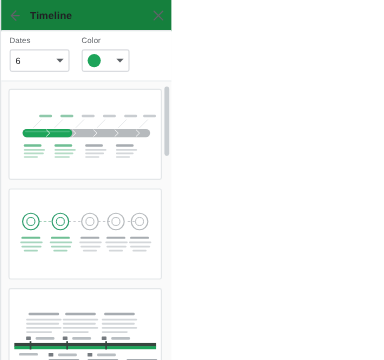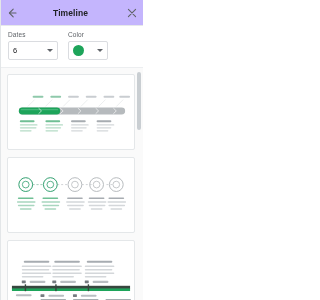--- a/index.html
+++ b/index.html
@@ -15,26 +15,25 @@
     background: #fafafa;
     display: flex;
     flex-direction: column;
     border-left: 1px solid #e3e6e8;
   }
 
   
   .header {
     height: 26px;
     min-height: 26px;
-    background: #c4b5fd;
+    background: #15803d;
     border-bottom: 1px solid #e6e8ea;
     display: flex;
     align-items: center;
     padding: 0 6px 0 5px;
-    gap: 28px;
   }
   .back-icon { width: 12px; height: 12px; flex: 0 0 12px; cursor: pointer; }
   .back-icon svg { display: block; }
   .header-title {
     flex: 1;
     font-size: 8.5px;
     font-weight: bold;
     color: #202124;
     letter-spacing: 0.1px;
     margin-left: 7px;

